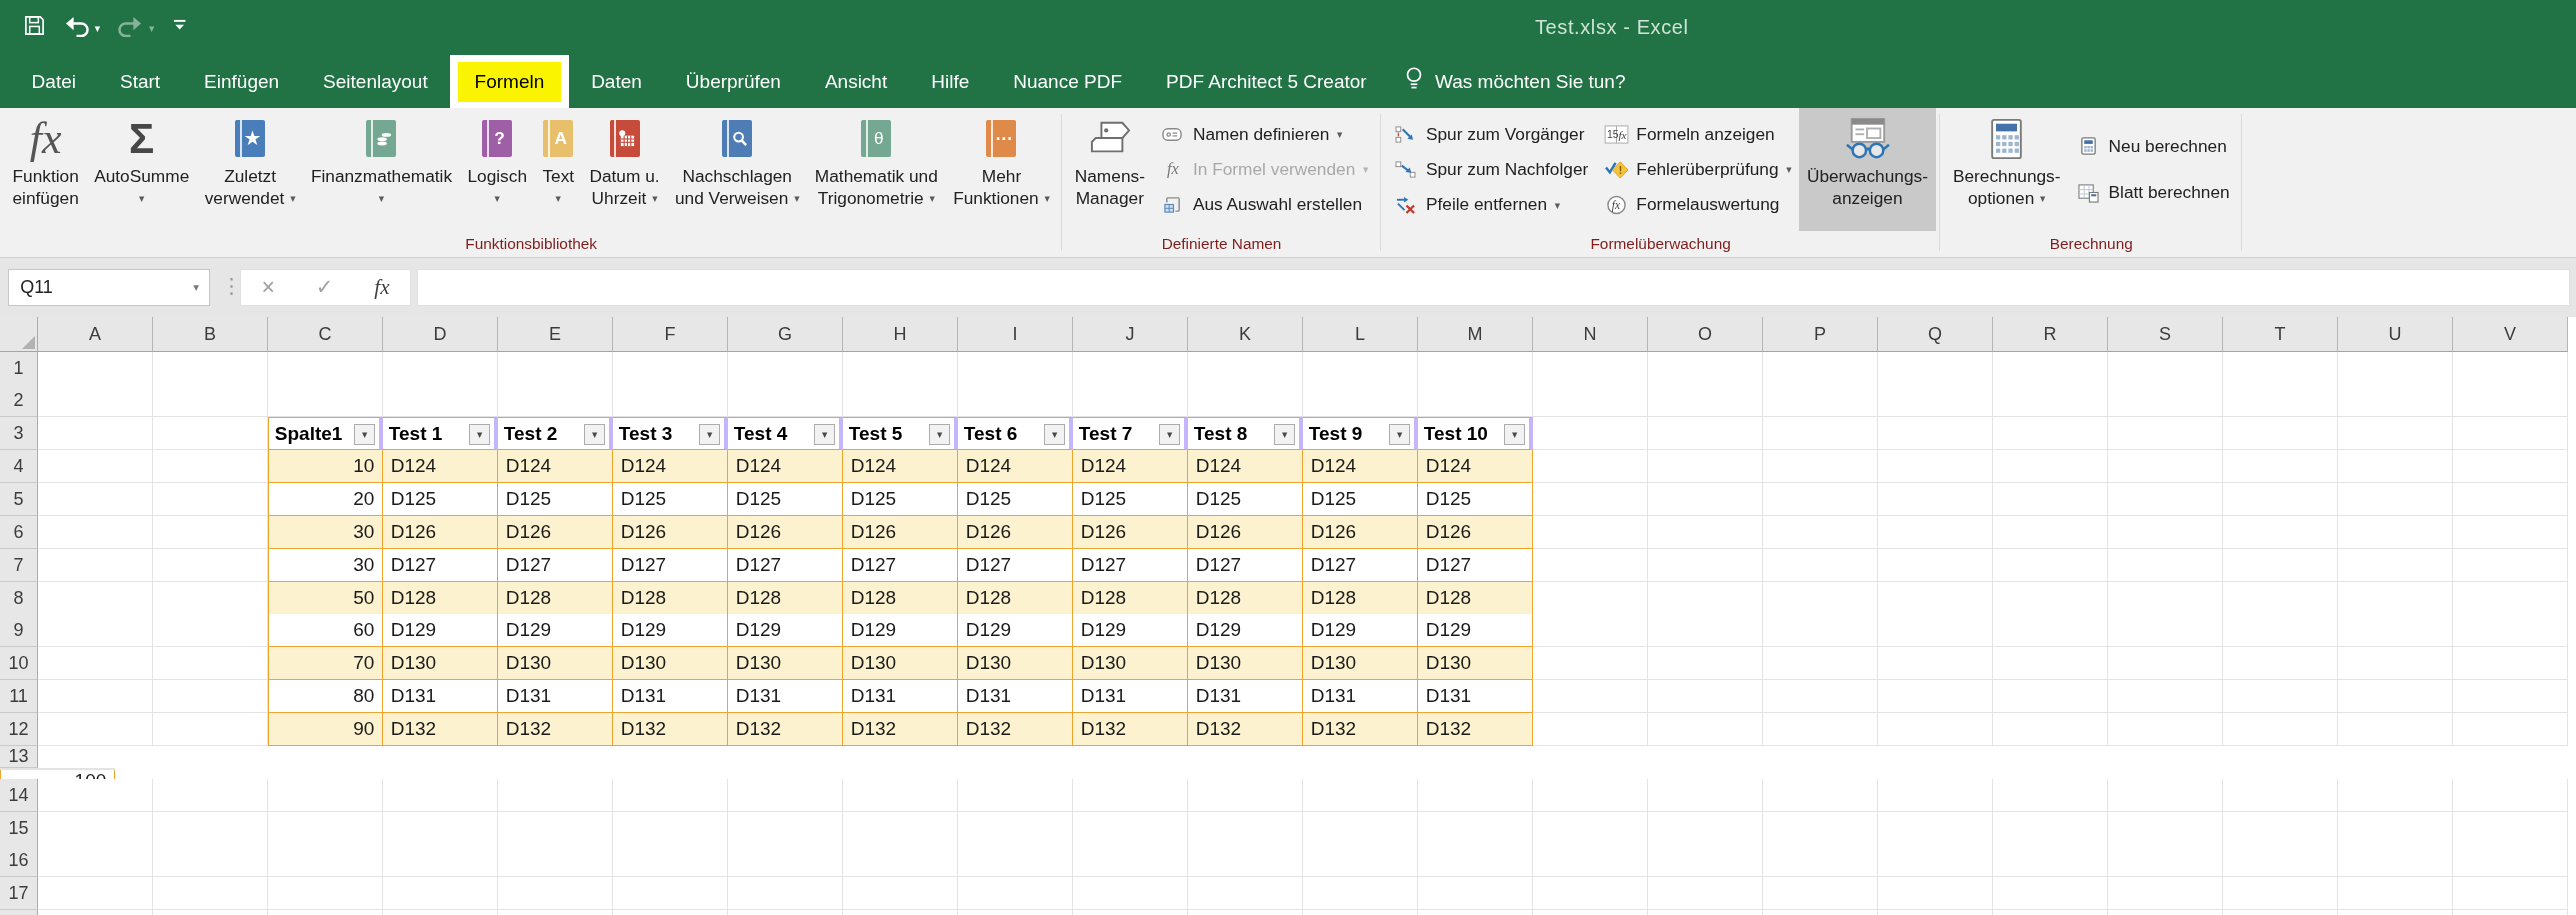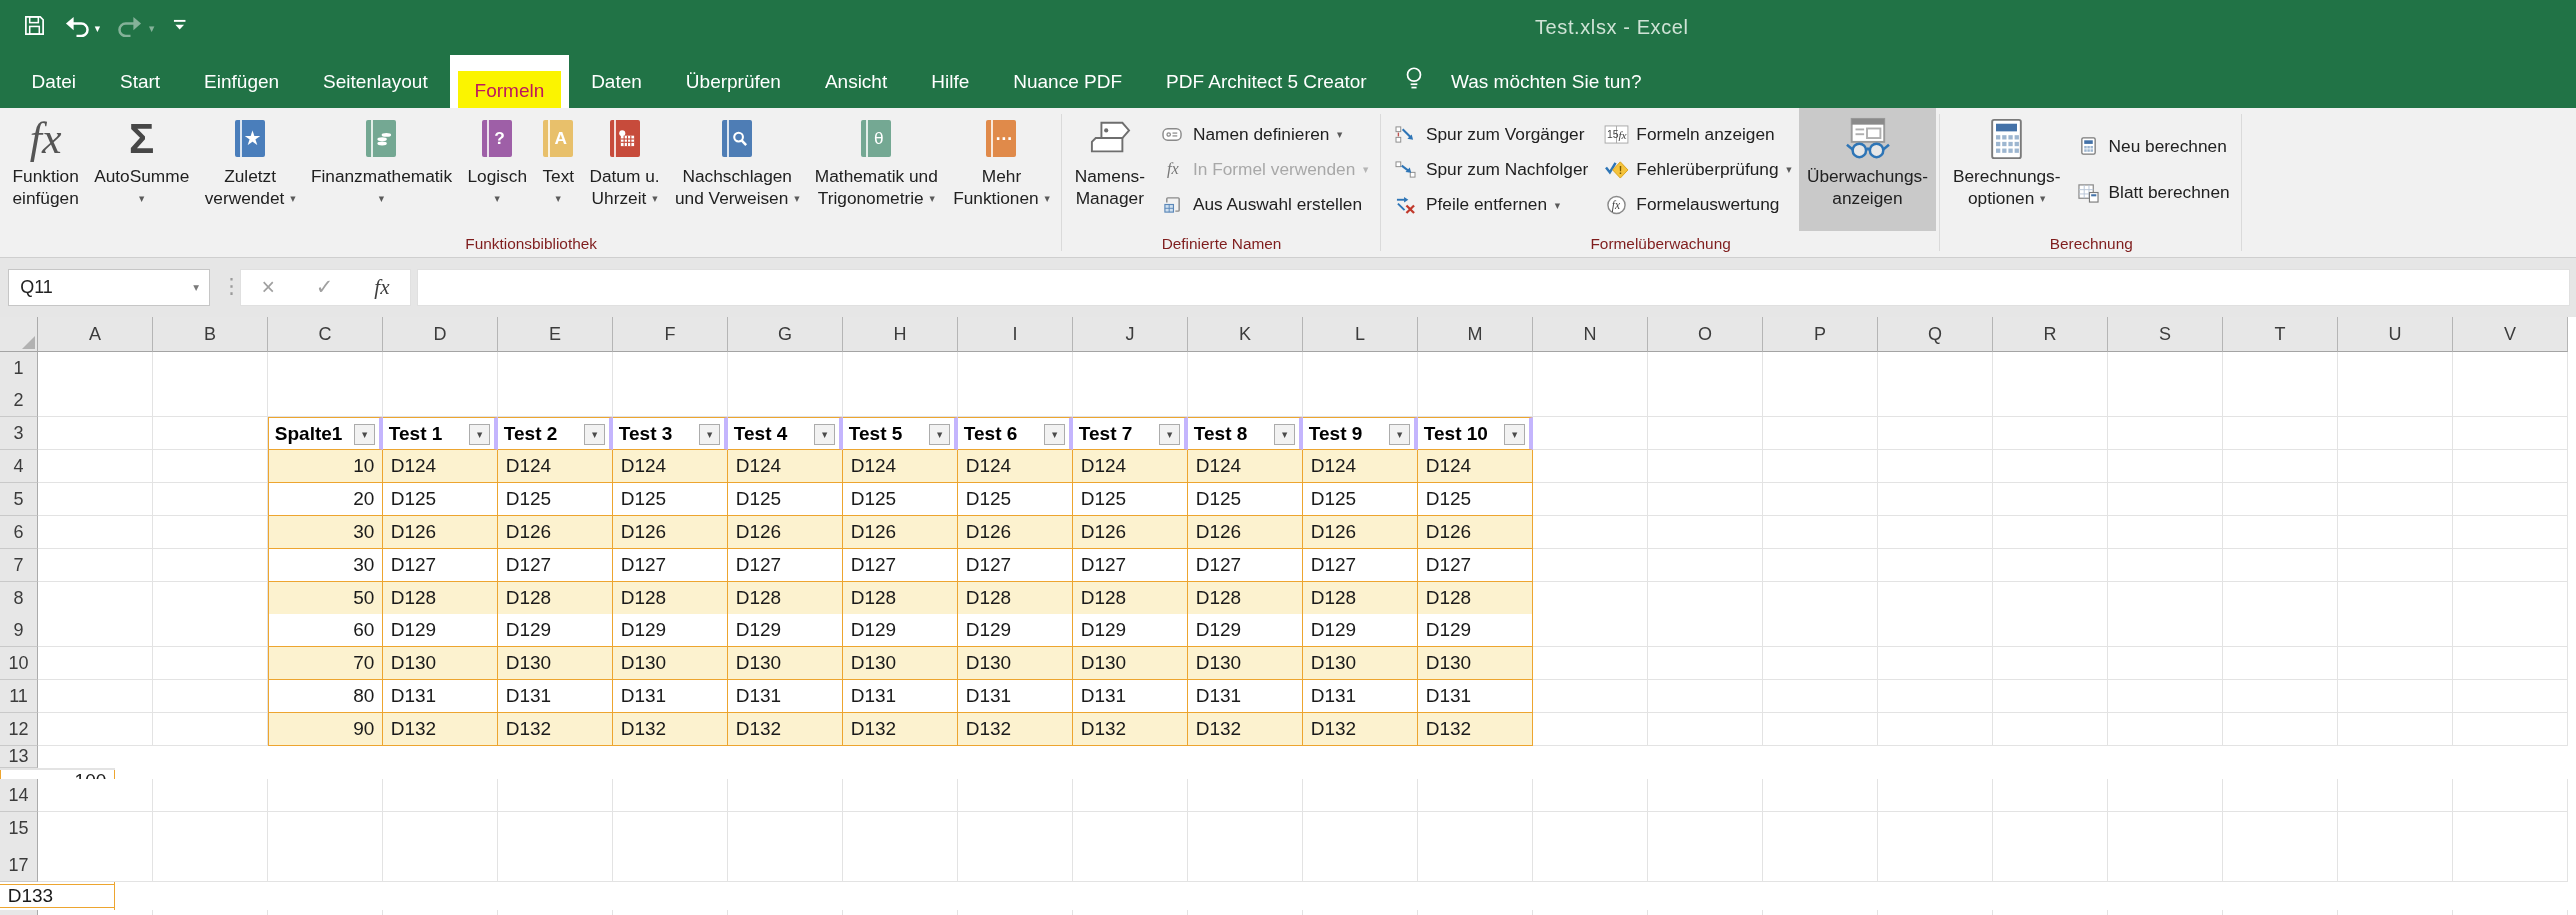--- a/index.html
+++ b/index.html
@@ -12,22 +12,22 @@
   .qbtn{display:flex;align-items:center;gap:4.8px;padding:3.8px;cursor:default}
   .dim{opacity:.45}
   .wtitle{position:absolute;left:1535px;top:0;height:55px;display:flex;align-items:center;
           color:#cfe3d6;font-size:20px;letter-spacing:0.6px}
 
   
   .tabbar{position:absolute;left:0;top:55px;width:100%;height:53px;background:#217346;
           display:flex;align-items:stretch;padding-left:9.6px;box-sizing:border-box}
   .tab{display:flex;align-items:center;padding:0 22px;color:#fff;font-size:19px;white-space:nowrap}
   .tab.active{background:#fff;padding:0 8.6px;align-items:flex-start}
-  .tab.active .hl{margin-top:16px;background:#fbf400;color:#be185d;padding:8.6px 16.3px 9.6px}
-  .tellme{display:flex;align-items:center;gap:27px;color:#fff;font-size:19px;padding:0 15.4px;white-space:nowrap}
+  .tab.active .hl{margin-top:7px;background:#fbf400;color:#000000;padding:8.6px 16.3px 9.6px}
+  .tellme{display:flex;align-items:center;gap:11px;color:#fff;font-size:19px;padding:0 15.4px;white-space:nowrap}
 
   
   .ribbon{position:absolute;left:0;top:108px;width:100%;height:150px;background:#f1f1f1;
           border-bottom:1px solid #cfcfcf;display:flex;box-sizing:border-box}
   .rgroup{display:flex;flex-direction:column;position:relative;padding:0 4.8px;flex:0 0 auto}
   .rgroup::after{content:"";position:absolute;right:0;top:5.8px;bottom:5.8px;width:1px;background:#dadada}
   .rg-content{flex:1;display:flex;align-items:stretch}
   .rg-label{height:26px;display:flex;align-items:center;justify-content:center;
             font-size:15.4px;color:#7f1d1d;white-space:nowrap}
   .bigbtn{display:flex;flex-direction:column;align-items:center;padding:4.8px 7.7px 0;cursor:default}
@@ -989,21 +989,21 @@
         <div class="cell"></div>
         <div class="cell"></div>
         <div class="cell"></div>
         <div class="cell"></div>
         <div class="cell"></div>
         <div class="cell"></div>
         <div class="cell"></div>
         <div class="cell"></div>
         <div class="cell"></div>
       </div>
-      <div class="grow" style="top: 532px; text-align: right;">
+      <div class="grow" style="top: 560px; text-align: right;">
         <div class="rowhead">17</div>
         <div class="cell"></div>
         <div class="cell"></div>
         <div class="cell"></div>
         <div class="cell"></div>
         <div class="cell"></div>
         <div class="cell"></div>
         <div class="cell"></div>
         <div class="cell"></div>
         <div class="cell"></div>

